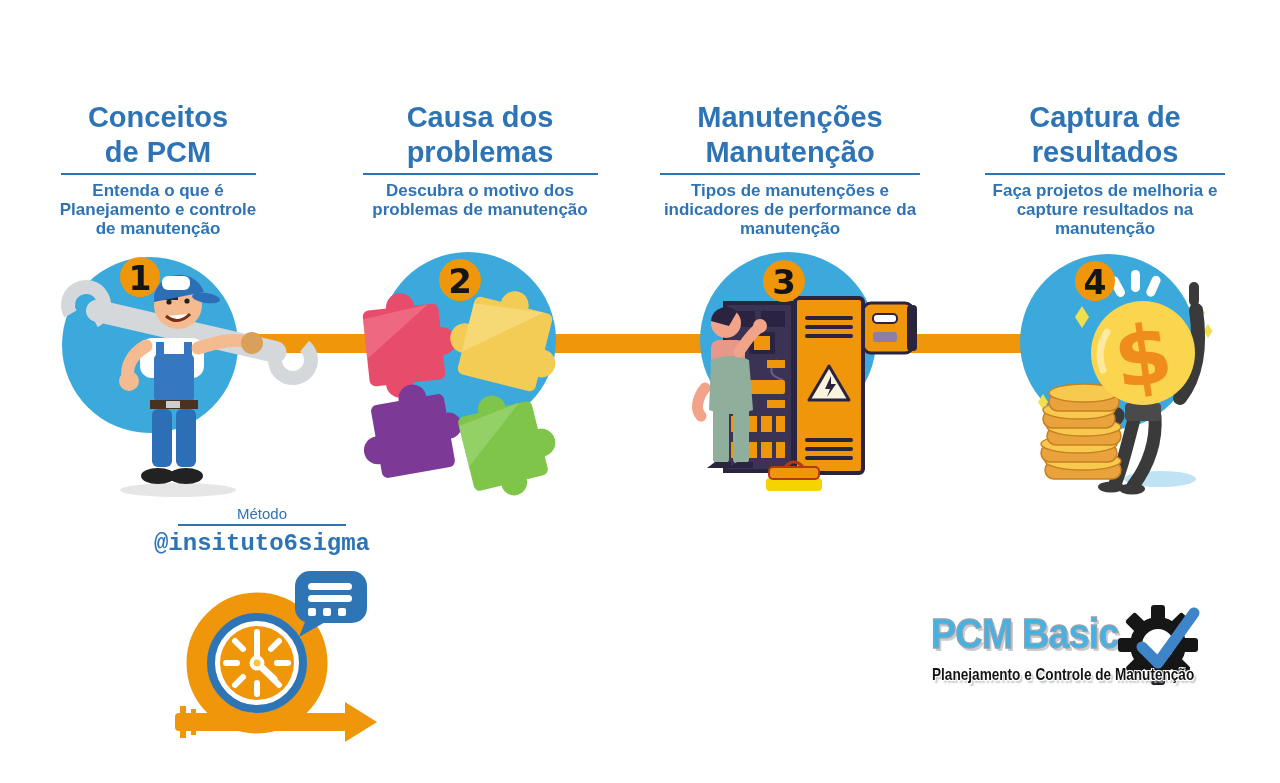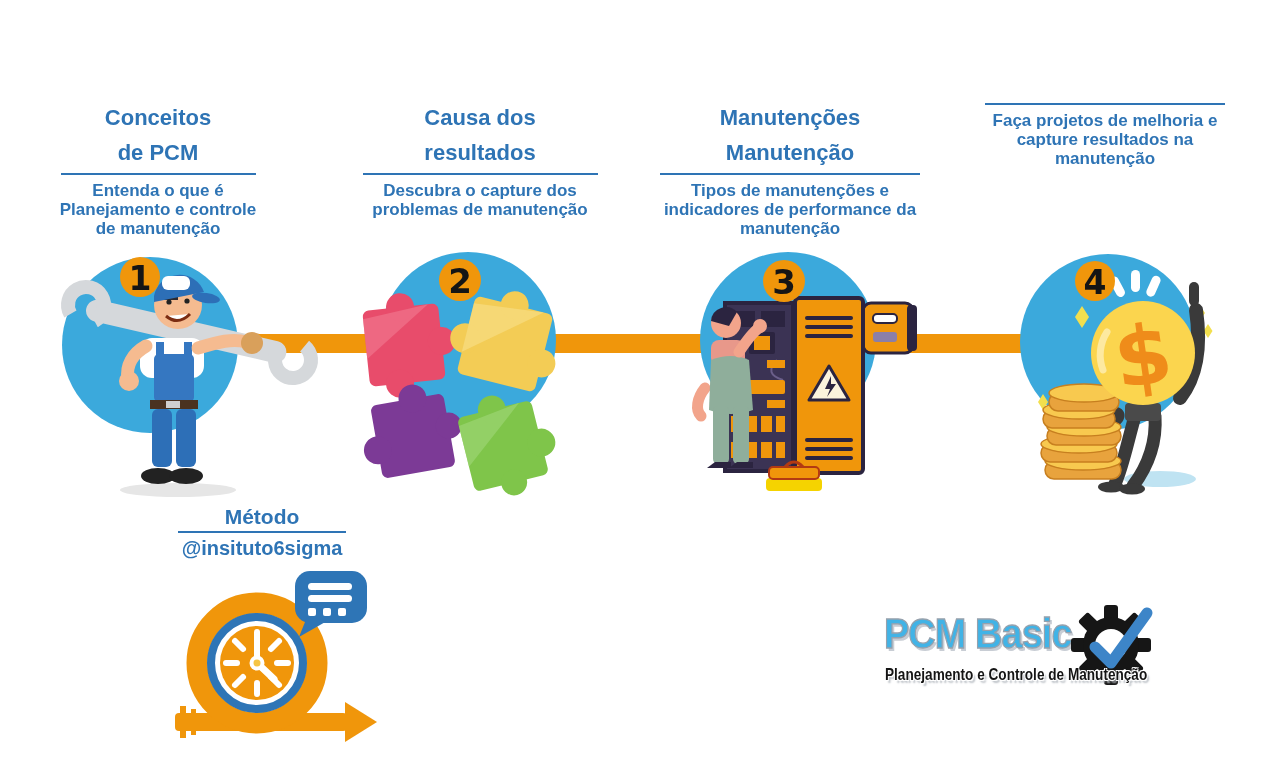--- a/index.html
+++ b/index.html
@@ -4,36 +4,36 @@
 <style>
   html,body{margin:0;padding:0;background:#fff;}
   #canvas{position:relative;width:1280px;height:783px;background:#fff;overflow:hidden;
           font-family:"Liberation Sans",sans-serif;}
   
   .col{position:absolute;top:100px;text-align:center;}
   .c1{left:8px;width:300px;}
   .c2{left:330px;width:300px;}
   .c3{left:628px;width:324px;}
   .c4{left:948px;width:314px;}
-  .step-title{font-size:22px;font-weight:700;line-height:35px;color:var(--heading-blue,#2E74B5);
+  .step-title{font-size:29px;font-weight:700;line-height:35px;color:var(--heading-blue,#2E74B5);
               white-space:pre-line;}
   .u{height:2px;background:var(--heading-blue,#2E74B5);margin:3px auto 6px;}
   .step-desc{font-size:17px;font-weight:700;line-height:19px;color:var(--heading-blue,#2E74B5);
              white-space:pre-line;}
   
   #bar{position:absolute;left:150px;top:334px;width:960px;height:19px;
        background:var(--accent-orange,#F0960B);z-index:0;}
   .ill{position:absolute;z-index:1;overflow:visible;}
   
   #method{position:absolute;left:150px;top:505px;width:224px;text-align:center;z-index:2;}
-  #method .m-title{font-size:21px;font-weight:700;color:var(--heading-blue,#2E74B5);}
+  #method .m-title{font-size:15px;font-weight:400;color:var(--heading-blue,#2E74B5);}
   #method .u{margin:2px auto 4px;}
-  #method .m-handle{font-size:20px;font-weight:700;color:var(--heading-blue,#2E74B5);}
+  #method .m-handle{font-size:24px;font-weight:700;color:var(--heading-blue,#2E74B5);font-family:Liberation Mono, monospace;}
   
-  #logo{position:absolute;left:878px;top:603px;width:300px;height:100px;z-index:2;}
+  #logo{position:absolute;left:925px;top:603px;width:300px;height:100px;z-index:2;}
   .logo-name{position:absolute;left:6px;top:6px;font-size:43px;font-weight:700;
              color:var(--logo-blue,#41B3E6);letter-spacing:-1px;
              -webkit-text-stroke:1.3px #96a1ad;
              text-shadow:2.5px 2.5px 0 #c8cdd4;
              transform:scaleX(0.88);transform-origin:left center;white-space:nowrap;}
   .logo-tagline{position:absolute;left:7px;top:62px;font-size:17px;font-weight:700;color:#141414;
              text-shadow:-1px -1px 0 #fff,1px -1px 0 #fff,-1px 1px 0 #fff,1px 1px 0 #fff,3px 3px 2px #b9bec4;
              transform:scaleX(0.8);transform-origin:left center;white-space:nowrap;}
   .gear{position:absolute;left:193px;top:0px;}
   .badge-num{font-family:"DejaVu Sans",sans-serif;font-weight:700;}
@@ -48,34 +48,36 @@
   <div class="col c1">
     <div class="step-title">Conceitos
 de PCM</div>
     <div class="u" style="width:195px"></div>
     <div class="step-desc">Entenda o que é
 Planejamento e controle
 de manutenção</div>
   </div>
   <div class="col c2">
     <div class="step-title">Causa dos
-resultados</div>
+problemas</div>
     <div class="u" style="width:235px"></div>
-    <div class="step-desc">Descubra o capture dos
+    <div class="step-desc">Descubra o motivo dos
 problemas de manutenção</div>
   </div>
   <div class="col c3">
     <div class="step-title">Manutenções
 Manutenção</div>
     <div class="u" style="width:260px"></div>
     <div class="step-desc">Tipos de manutenções e
 indicadores de performance da
 manutenção</div>
   </div>
   <div class="col c4">
+    <div class="step-title">Captura de
+resultados</div>
     <div class="u" style="width:240px"></div>
     <div class="step-desc">Faça projetos de melhoria e
 capture resultados na
 manutenção</div>
   </div>
 
   <svg class="ill" style="left:28px;top:250px" width="290" height="250" viewBox="0 0 290 250">
     <circle cx="122" cy="95" r="88" fill="#3BA9DC"></circle>
     <ellipse cx="150" cy="240" rx="58" ry="7" fill="#e6e6e6"></ellipse>
 

